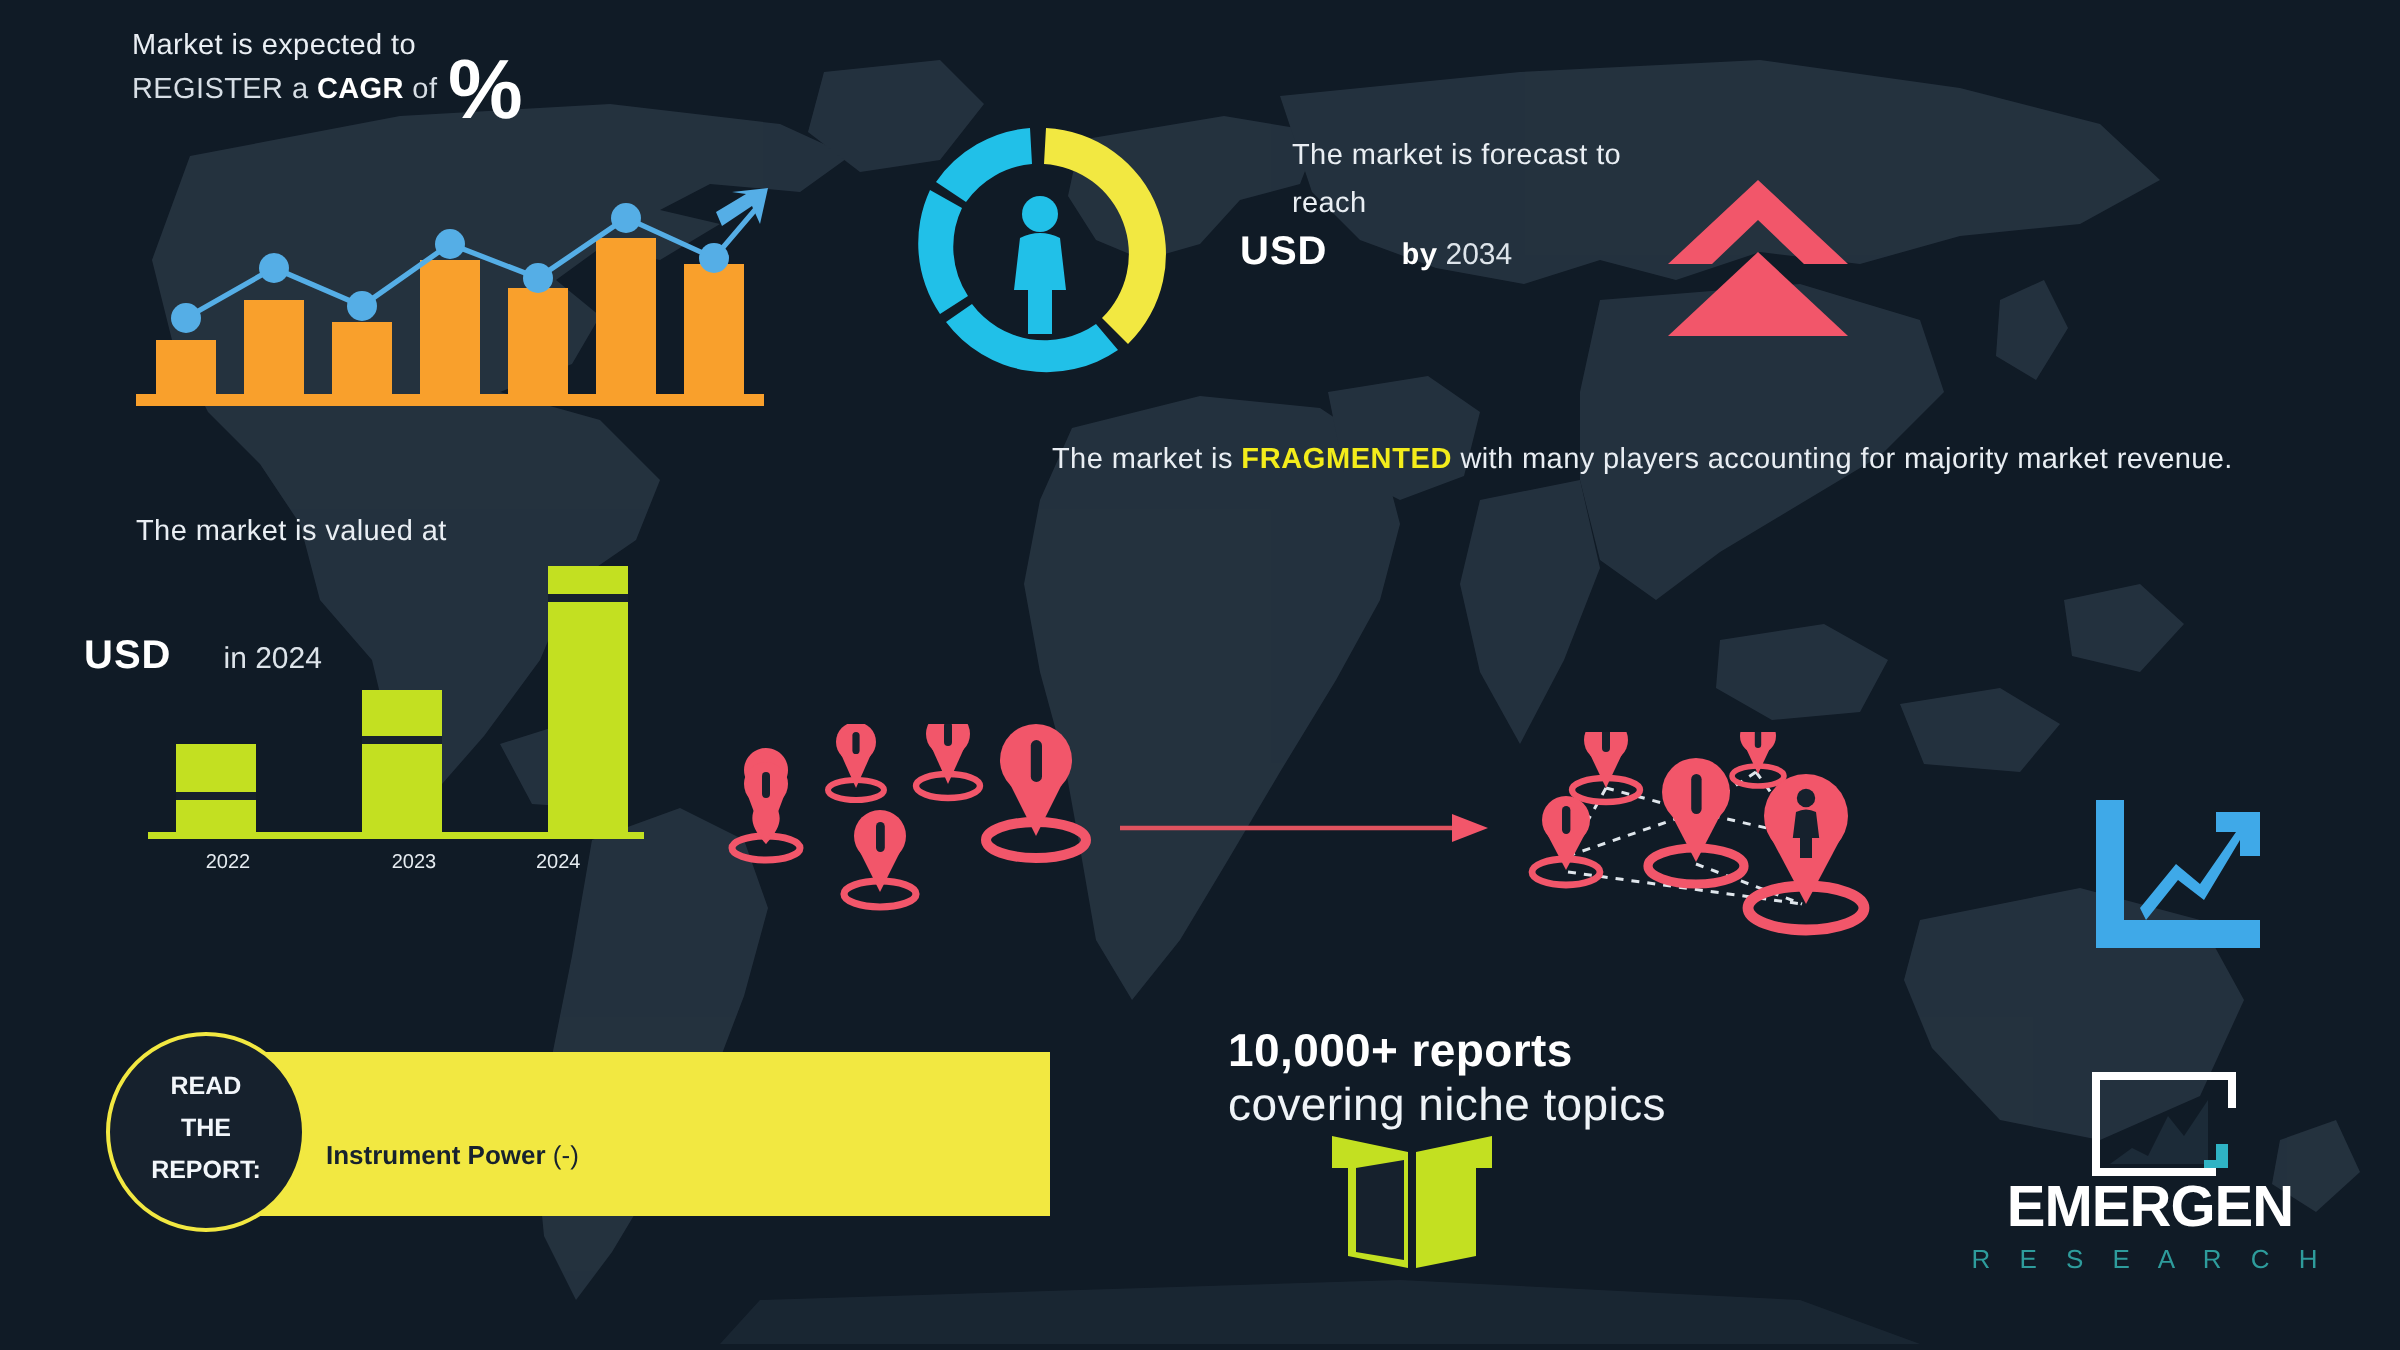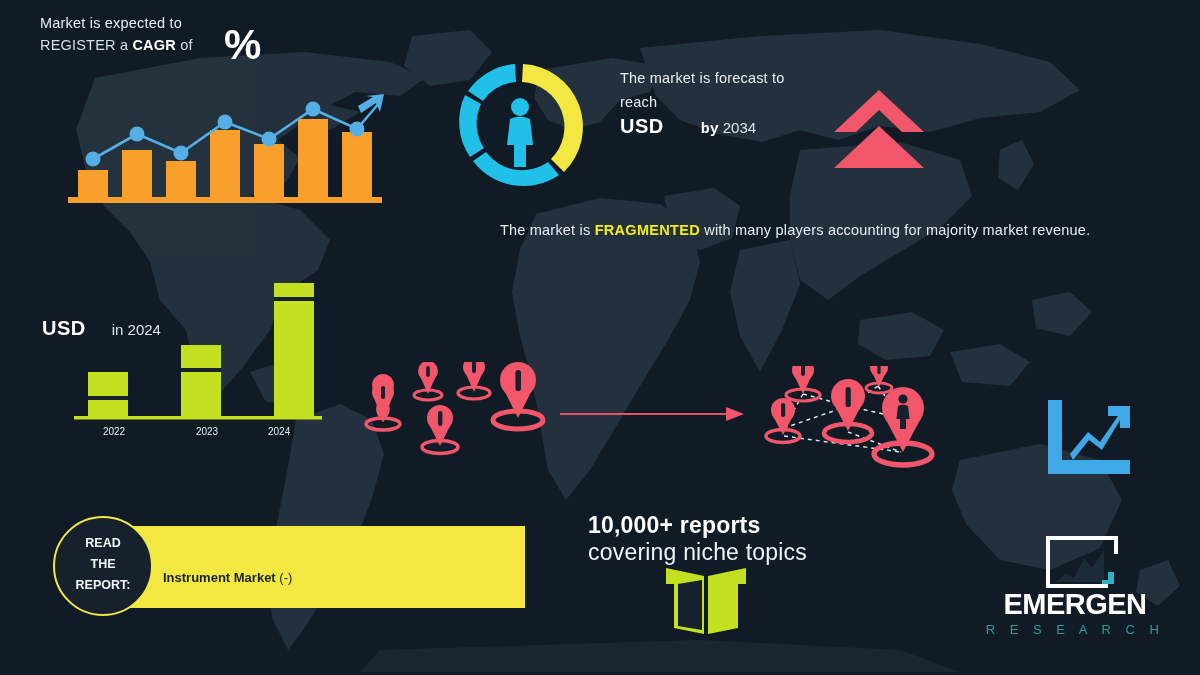--- a/index.html
+++ b/index.html
@@ -9,21 +9,21 @@
     font-family:"Liberation Sans", sans-serif;
     overflow:hidden;
   }
   #stage { position:relative; width:1200px; height:675px; overflow:hidden;
            background:#101b26; }
 
   
   #worldmap { position:absolute; left:0; top:0; width:1200px; height:675px; }
 
   
-  .txt { position:absolute; color:#e9eef3; letter-spacing:.2px; }
+  .txt { position:absolute; color:#e9eef3; letter-spacing:.2px;margin-left:26px; }
   .light { color:#d7dee5; }
   .bold { font-weight:bold; color:#ffffff; }
 
   
   #cagr-block { left:40px; top:12px; width:260px; font-size:14.5px; line-height:22px; }
   #pct { position:absolute; left:224px; top:24px; font-size:42px; font-weight:bold;
          color:#ffffff; line-height:42px; }
 
   
   #forecast-block { left:620px; top:66px; width:250px; font-size:14.5px; line-height:24px; }
@@ -190,20 +190,23 @@
 
   <svg style="position:absolute;left:832px;top:86px;" width="94" height="86">
     <path d="M47,4 L92,46 L70,46 L47,24 L24,46 L2,46 Z" fill="#f2566a"></path>
     <path d="M47,40 L92,82 L2,82 Z" fill="#f2566a"></path>
   </svg>
 
   <div class="txt" id="fragmented-block">
     <span>The market is </span><span class="hl">FRAGMENTED</span><span> with many players accounting for majority market revenue.</span>
   </div>
 
+  <div class="txt" id="valued-block">
+    <div>The market is valued at</div>
+  </div>
   <div id="usd-2024">
     <span class="u">USD</span><span class="yr">in 2024</span>
   </div>
 
   <svg style="position:absolute;left:74px;top:272px;" width="250" height="152">
 
     <rect x="14" y="100" width="40" height="44" fill="#c3e021"></rect>
     <rect x="14" y="124" width="40" height="4" fill="#16212d"></rect>
 
     <rect x="107" y="73" width="40" height="71" fill="#c3e021"></rect>
@@ -321,21 +324,21 @@
 
   <svg style="position:absolute;left:658px;top:562px;" width="96" height="76">
     <path d="M46,14 L8,6 L8,22 L16,22 L16,66 L46,72 Z" fill="#c3e021"></path>
     <path d="M50,14 L88,6 L88,22 L80,22 L80,66 L50,72 Z" fill="#c3e021"></path>
     <path d="M44,18 L20,22 L20,64 L44,68 Z" fill="#16212d"></path>
   </svg>
 
   <div id="banner"></div>
   <div id="banner-text">
     <div>
-      <span>Instrument Market</span>
+      <span>Instrument Power</span>
       <span class="sub">(-)</span>
     </div>
   </div>
   <div id="read-circle"></div>
   <div id="read-label">
     <div>READ</div>
     <div>THE</div>
     <div>REPORT:</div>
   </div>
 

